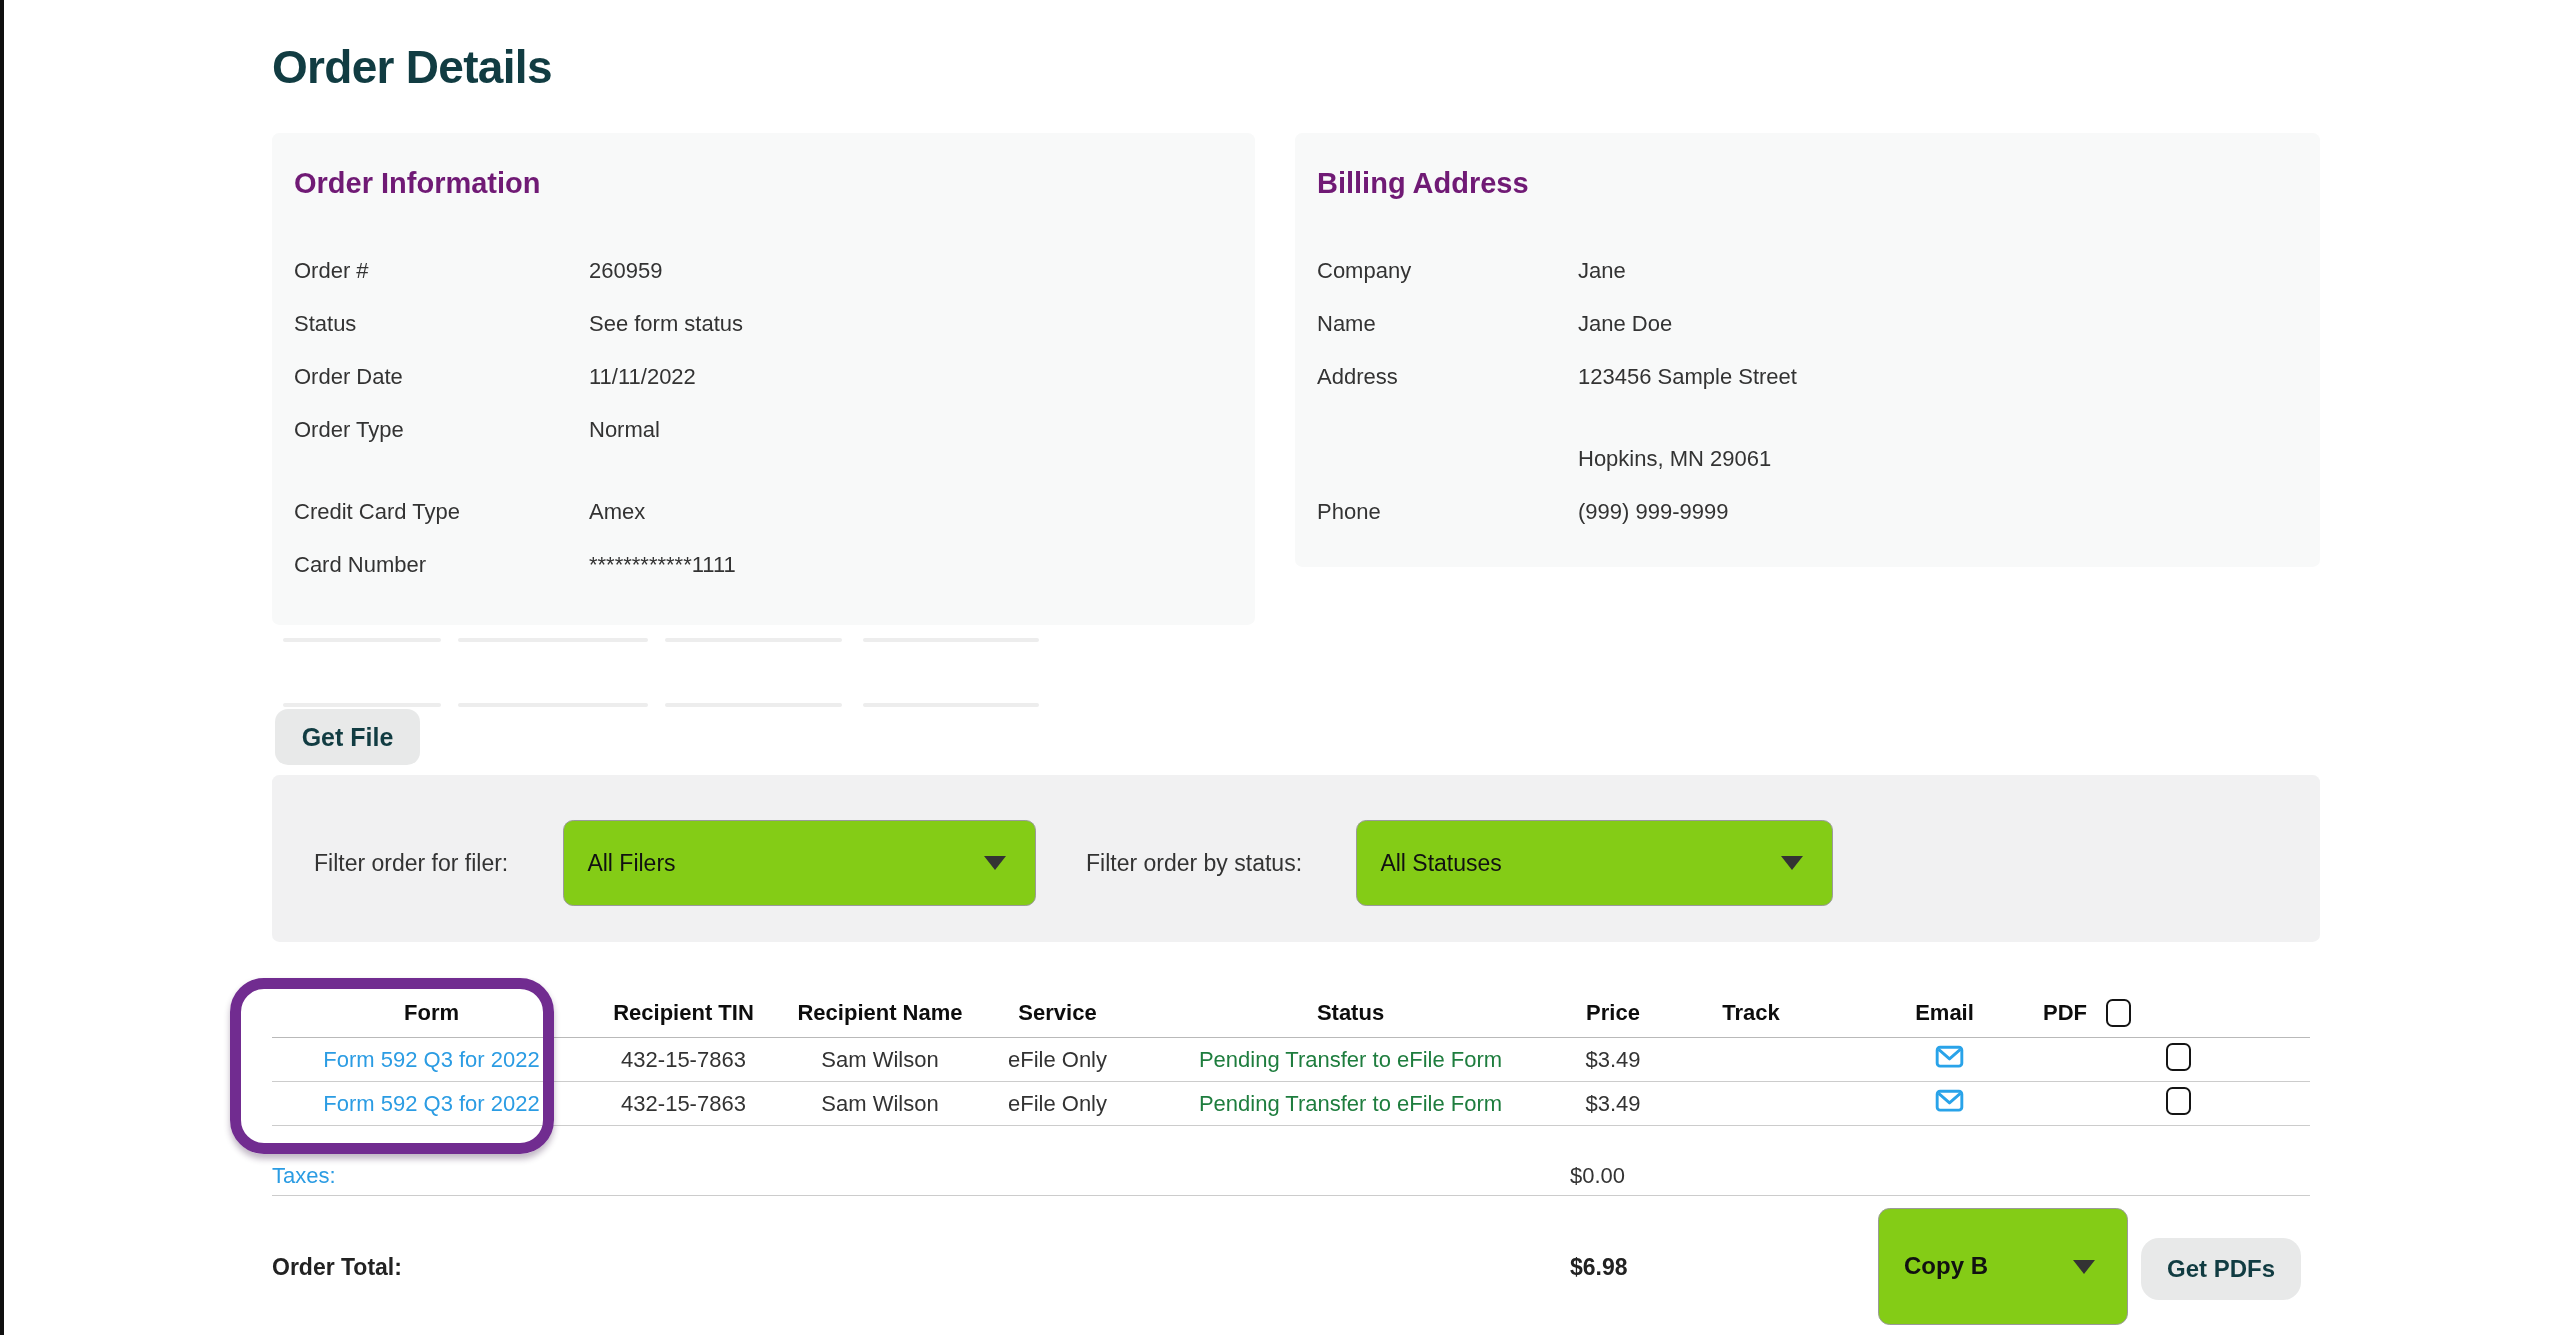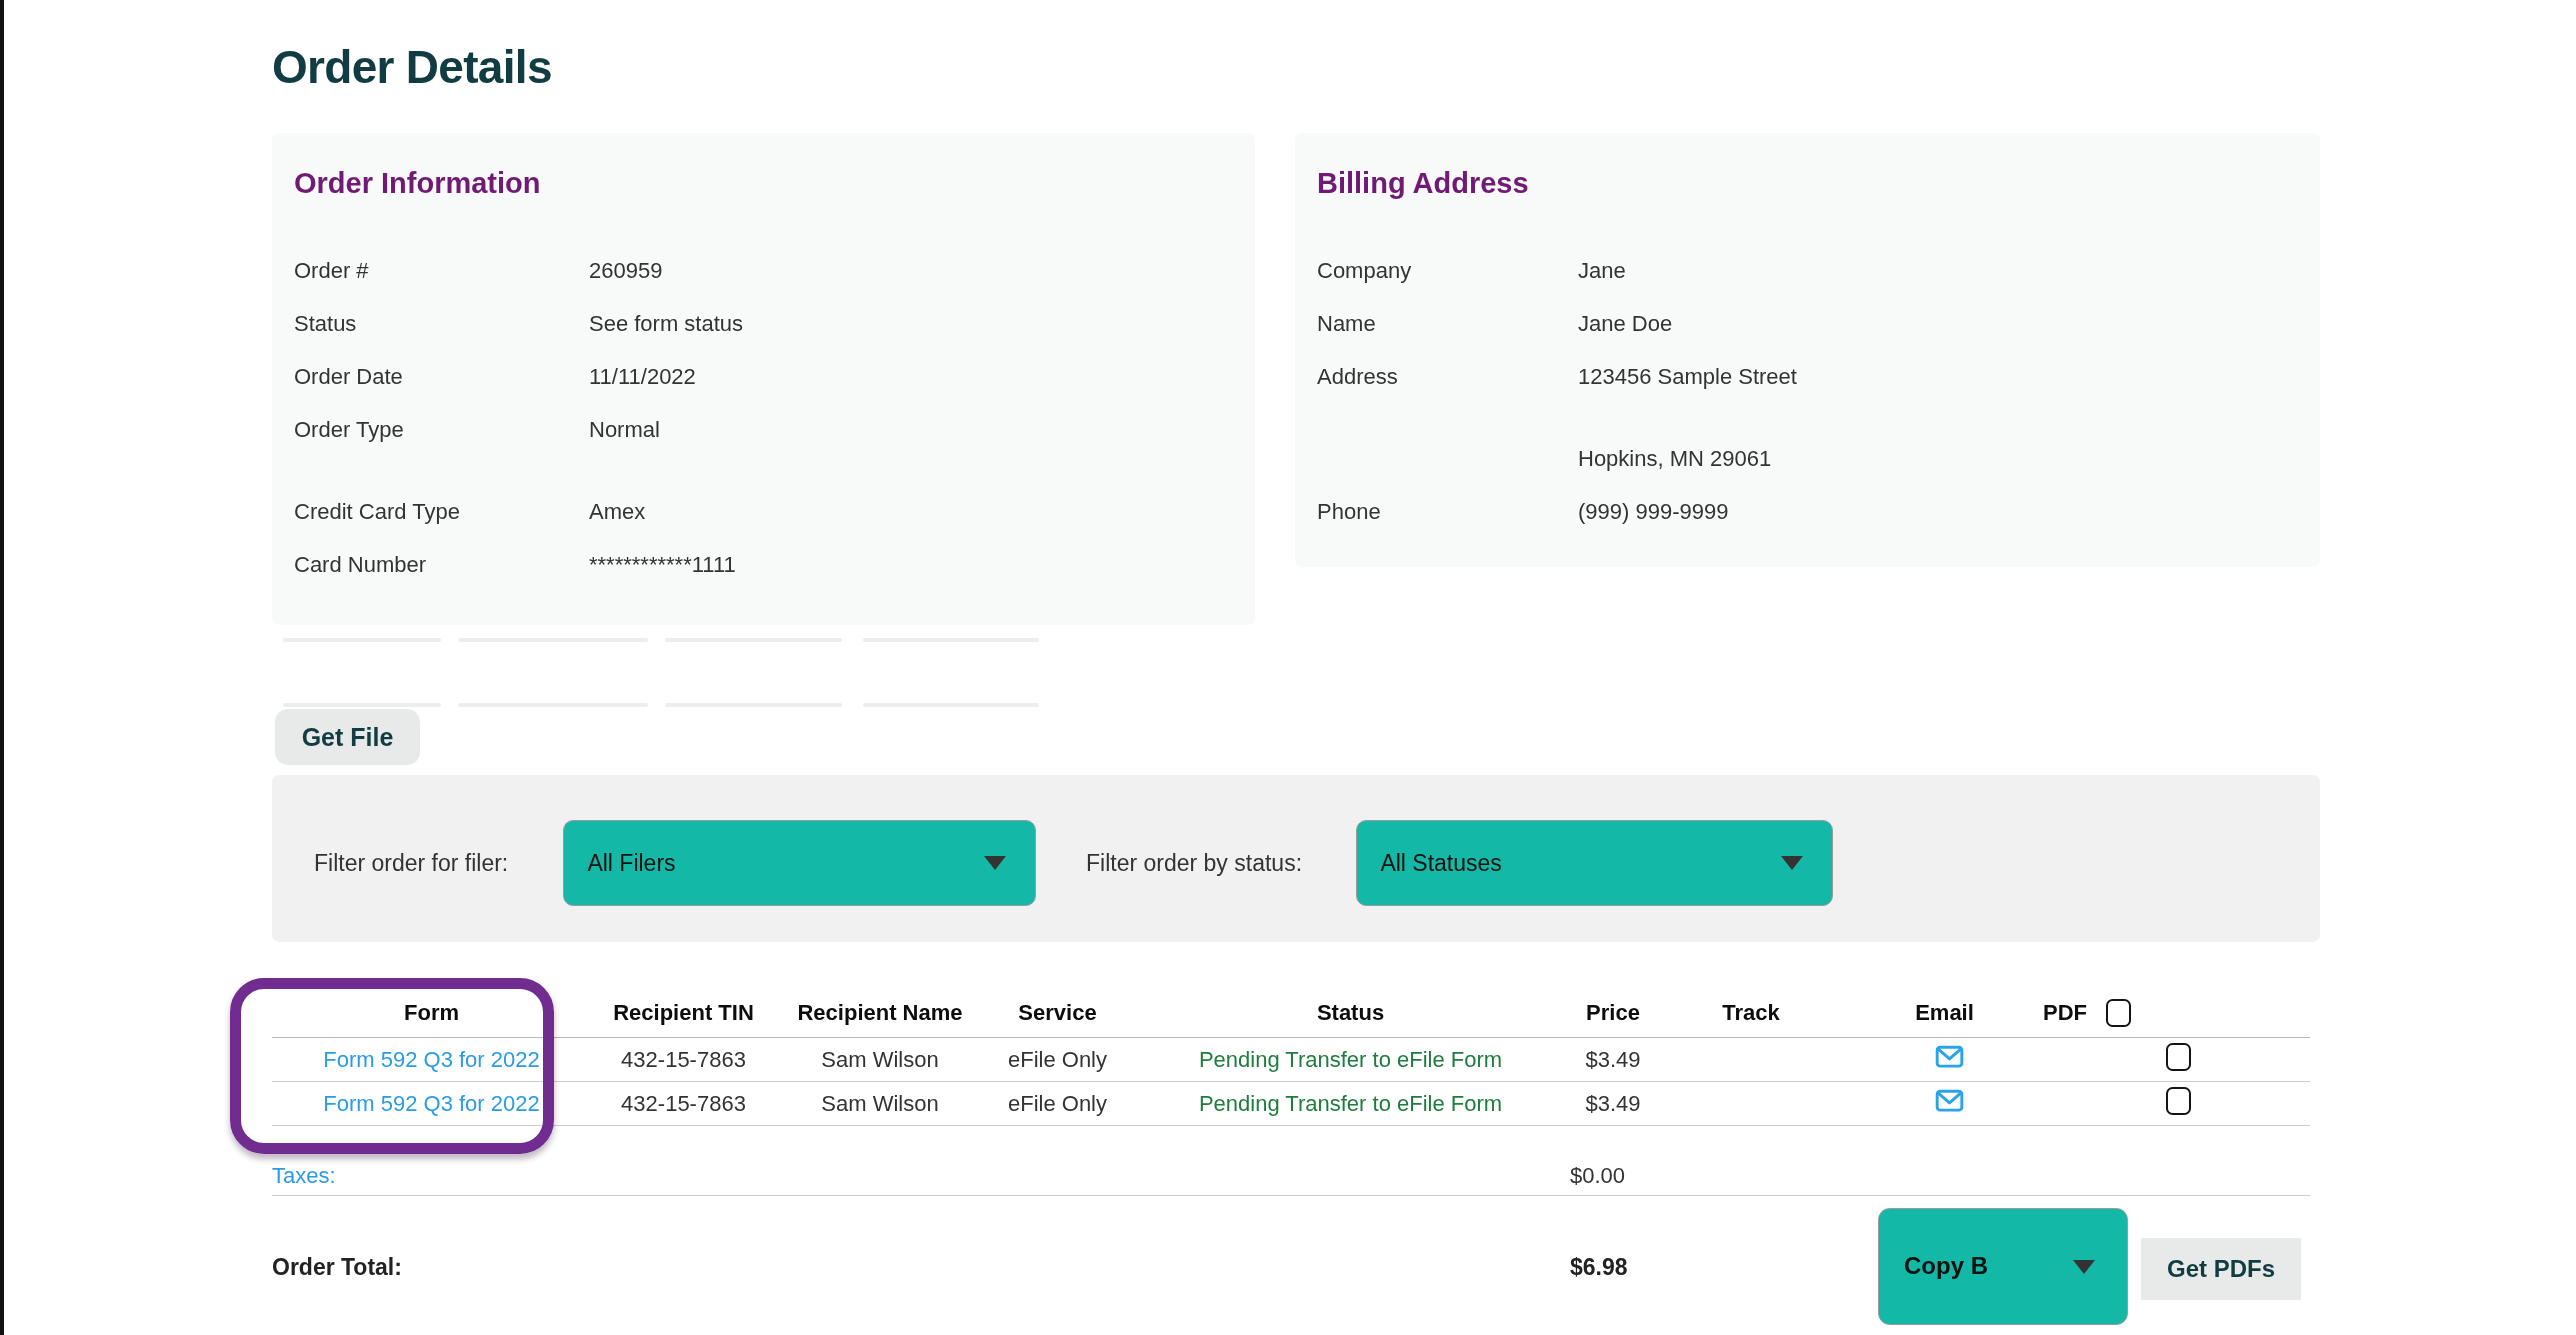--- a/index.html
+++ b/index.html
@@ -32,21 +32,21 @@
     background:#e8e9e9;border:none;border-radius:13px;font-weight:bold;color:#113c42;
     font-family:inherit;cursor:pointer;box-sizing:border-box;}
   .btn.get-file{left:275px;top:709px;width:145px;height:56px;font-size:25px;}
 
   
   .filter-bar{position:absolute;left:272px;top:775px;width:2048px;height:167px;
     background:#f1f1f2;border-radius:7.3px;}
   .filter-label{position:absolute;top:75px;font-size:23px;line-height:26px;color:#333;}
   .filter-label.filer{left:42px;}
   .filter-label.status{left:814px;}
-  .dropdown{position:absolute;top:45px;height:86px;background:#14b8a6;border:1.5px solid #9a9a9a;
+  .dropdown{position:absolute;top:45px;height:86px;background:#84cc16;border:1.5px solid #9a9a9a;
     border-radius:10.3px;box-sizing:border-box;display:flex;align-items:center;cursor:pointer;}
   .dropdown.filer{left:291px;width:473px;}
   .dropdown.status{left:1084px;width:477px;}
   .dropdown .dd-text{margin-left:23.4px;font-size:23px;color:#111;}
   .dd-arrow{position:absolute;right:29px;top:50%;margin-top:-6.6px;width:0;height:0;
     border-left:11.7px solid transparent;border-right:11.7px solid transparent;
     border-top:14px solid #333;}
 
   
   .data-table{position:absolute;left:272px;top:989px;width:2038px;}
@@ -71,21 +71,21 @@
   .taxes-row{position:relative;height:72px;border-bottom:1.5px solid #cccccc;box-sizing:border-box;}
   .taxes-row .taxes-link{position:absolute;left:0;top:39px;font-size:22px;line-height:26px;
     color:#2b9ce3;cursor:pointer;}
   .taxes-row .taxes-value{position:absolute;left:1298px;top:39px;font-size:22px;line-height:26px;color:#333;}
   .summary-bottom{position:relative;height:138px;}
   .total-label{position:absolute;left:0;top:58px;font-size:23px;line-height:26px;font-weight:bold;color:#222;}
   .total-value{position:absolute;left:1298px;top:58px;font-size:23px;line-height:26px;font-weight:bold;color:#222;}
   .dropdown.copy{left:1606px;top:11.7px;width:250px;height:117px;border-radius:11.7px;}
   .dropdown.copy .dd-text{margin-left:25px;font-size:24px;font-weight:bold;}
   .dropdown.copy .dd-arrow{right:32px;}
-  .btn.get-pdfs{left:1869px;top:42px;width:160px;height:62px;font-size:24px;border-radius:1px;position:absolute;}
+  .btn.get-pdfs{left:1869px;top:42px;width:160px;height:62px;font-size:24px;border-radius:18px;position:absolute;}
 
   
   .annotation-rect{position:absolute;left:230px;top:978px;width:324px;height:176px;
     box-sizing:border-box;border:11px solid #712c90;border-radius:34px;
     box-shadow:0 4.4px 6.6px rgba(45,15,60,0.30);pointer-events:none;}
 </style>
 </head>
 <body>
 
 <div id="screen">

